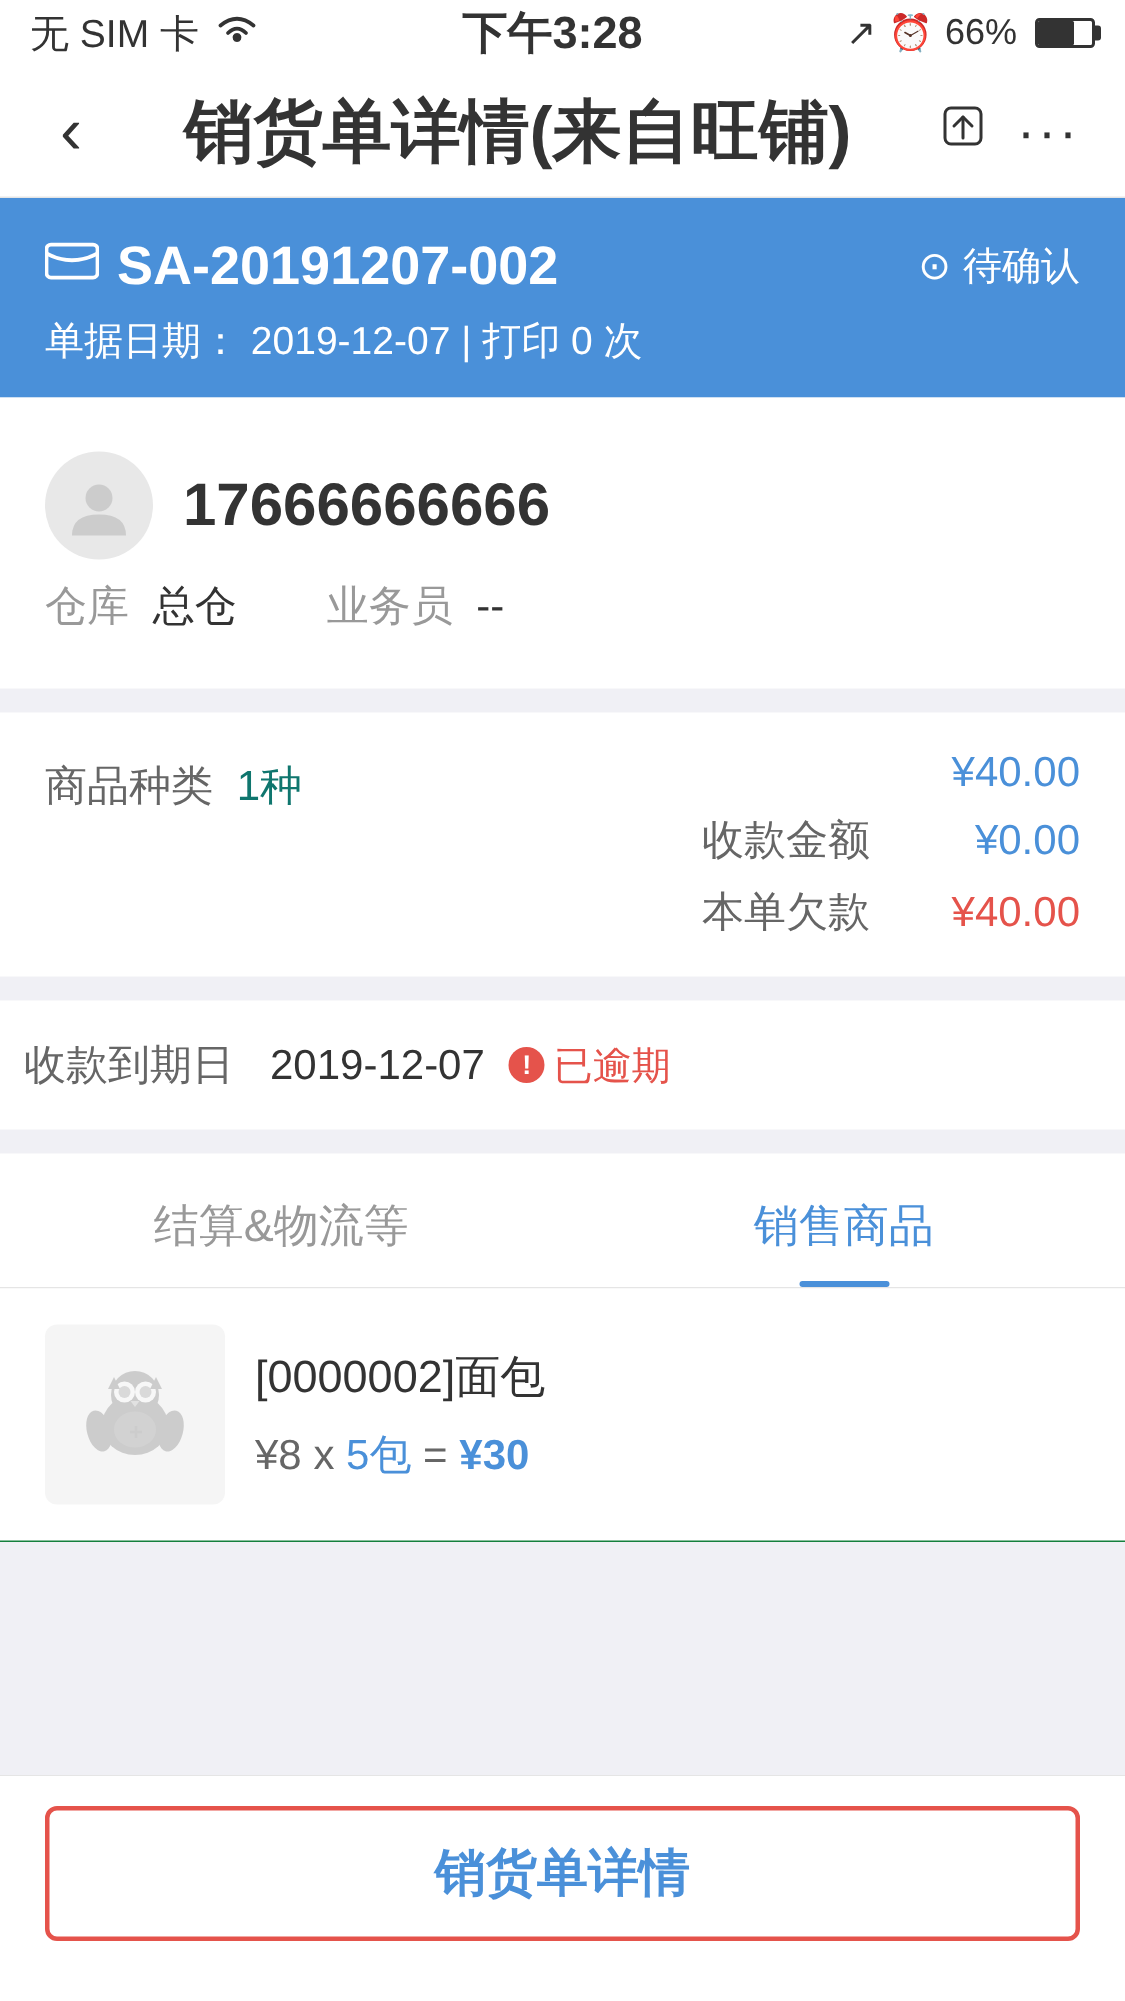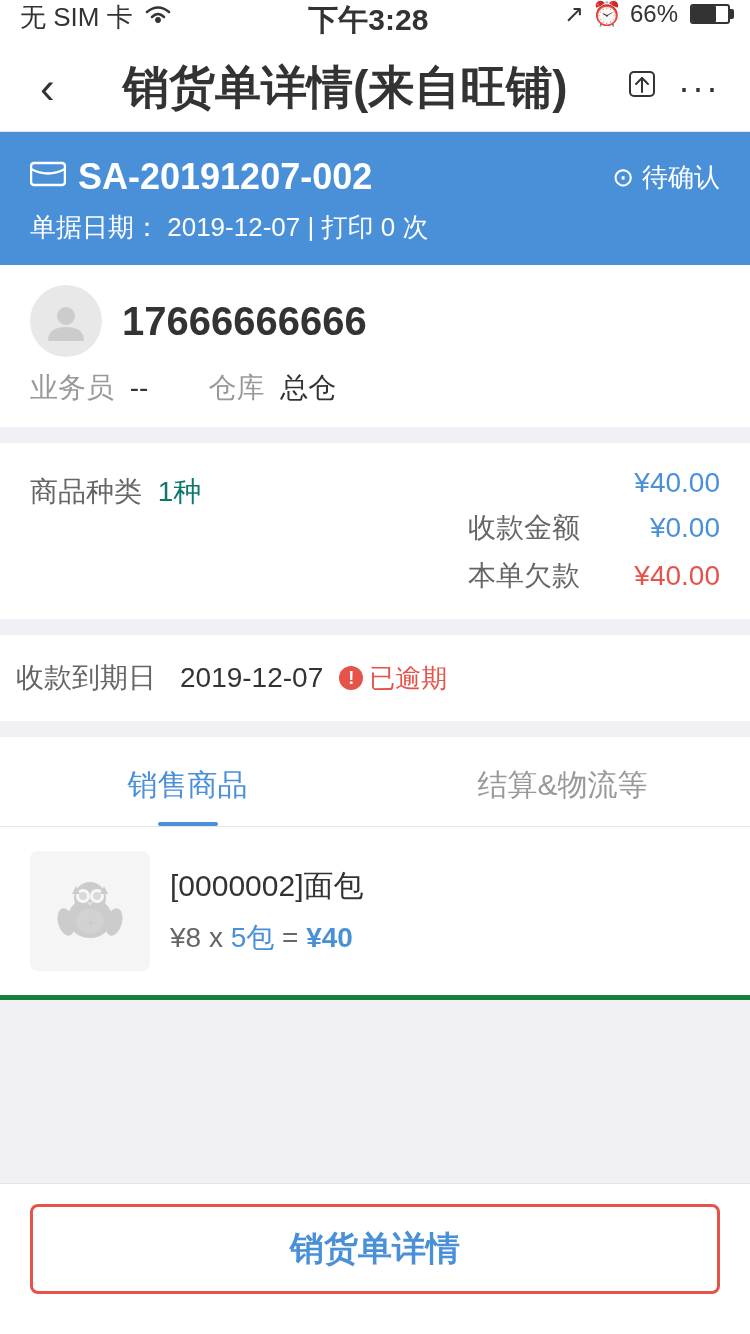--- a/index.html
+++ b/index.html
@@ -11,21 +11,21 @@
       background: #f0f0f5;
       font-size: 28px;
       color: #333;
     }
 
     
     .status-bar {
       height: 44px;
       background: #fff;
       display: flex;
-      align-items: flex-start;
+      align-items: center;
       justify-content: space-between;
       padding: 0 20px;
       font-size: 26px;
       font-weight: 500;
     }
     .status-left { display: flex; align-items: center; gap: 10px; }
     .status-center { font-size: 30px; font-weight: 600; }
     .status-right { display: flex; align-items: center; gap: 8px; font-size: 24px; }
     .battery-icon {
       display: inline-block;
@@ -118,21 +118,21 @@
 
     
     .card {
       background: #fff;
       margin-bottom: 16px;
     }
 
     
     .customer-section {
       background: #fff;
-      padding: 20px 30px;
+      padding: 36px 30px;
       margin-bottom: 16px;
     }
     .customer-top {
       display: flex;
       align-items: center;
       gap: 20px;
       margin-bottom: 12px;
     }
     .customer-avatar {
       width: 72px; height: 72px;
@@ -265,21 +265,21 @@
 
     
     .product-list {
       background: #fff;
     }
     .product-item {
       display: flex;
       align-items: center;
       padding: 24px 30px;
       gap: 20px;
-      border-bottom: 5px solid #15803d;
+      border-bottom: 1px solid #15803d;
     }
     .product-thumb {
       width: 120px; height: 120px;
       background: #f5f5f5;
       border-radius: 8px;
       display: flex;
       align-items: center;
       justify-content: center;
       flex-shrink: 0;
       overflow: hidden;
@@ -397,26 +397,26 @@
     <div class="customer-avatar">
       <svg width="44" height="44" viewBox="0 0 44 44">
         <circle cx="22" cy="17" r="9" fill="#ccc"></circle>
         <path d="M4 42 Q4 28 22 28 Q40 28 40 42" fill="#ccc"></path>
       </svg>
     </div>
     <span class="customer-phone">17666666666</span>
   </div>
   <div class="customer-meta">
     <span class="meta-item">
+      <span class="meta-label">仓库</span>
+      <span class="meta-value" style="margin-left:8px;">总仓</span>
+    </span>
+    <span class="meta-item">
       <span class="meta-label">业务员</span>
       <span class="meta-value" style="margin-left:8px;">--</span>
-    </span>
-    <span class="meta-item">
-      <span class="meta-label">仓库</span>
-      <span class="meta-value" style="margin-left:8px;">总仓</span>
     </span>
   </div>
 </div>
 
 <div class="amount-section card">
   <div class="product-type">
     <span>商品种类</span>
     <span class="product-type-value">1种</span>
   </div>
   <div class="amount-list">
@@ -440,25 +440,25 @@
   <div class="overdue-badge">
     <div class="overdue-dot">
       <span>!</span>
     </div>
     <span>已逾期</span>
   </div>
 </div>
 
 <div class="tabs-container card">
   <div class="tabs-row">
+    <div class="tab-item">
+      <span>结算&amp;物流等</span>
+    </div>
     <div class="tab-item active">
       <span>销售商品</span>
-    </div>
-    <div class="tab-item">
-      <span>结算&amp;物流等</span>
     </div>
   </div>
 
   <div class="product-list">
     <div class="product-item">
       <div class="product-thumb">
         <svg width="80" height="70" viewBox="0 0 80 70" opacity="0.25">
 
           <ellipse cx="40" cy="42" rx="22" ry="20" fill="#555"></ellipse>
 
@@ -483,21 +483,21 @@
           <text x="36" y="52" font-size="16" fill="#555" font-weight="bold">+</text>
         </svg>
       </div>
       <div class="product-info">
         <div class="product-name">[0000002]面包</div>
         <div class="product-price">
           <span>¥8</span>
           <span>x</span>
           <span class="qty">5包</span>
           <span>=</span>
-          <span class="total">¥40</span>
+          <span class="total">¥30</span>
         </div>
       </div>
     </div>
   </div>
 </div>
 
 <div class="empty-area"></div>
 
 <div class="bottom-bar">
   <button class="confirm-btn">

